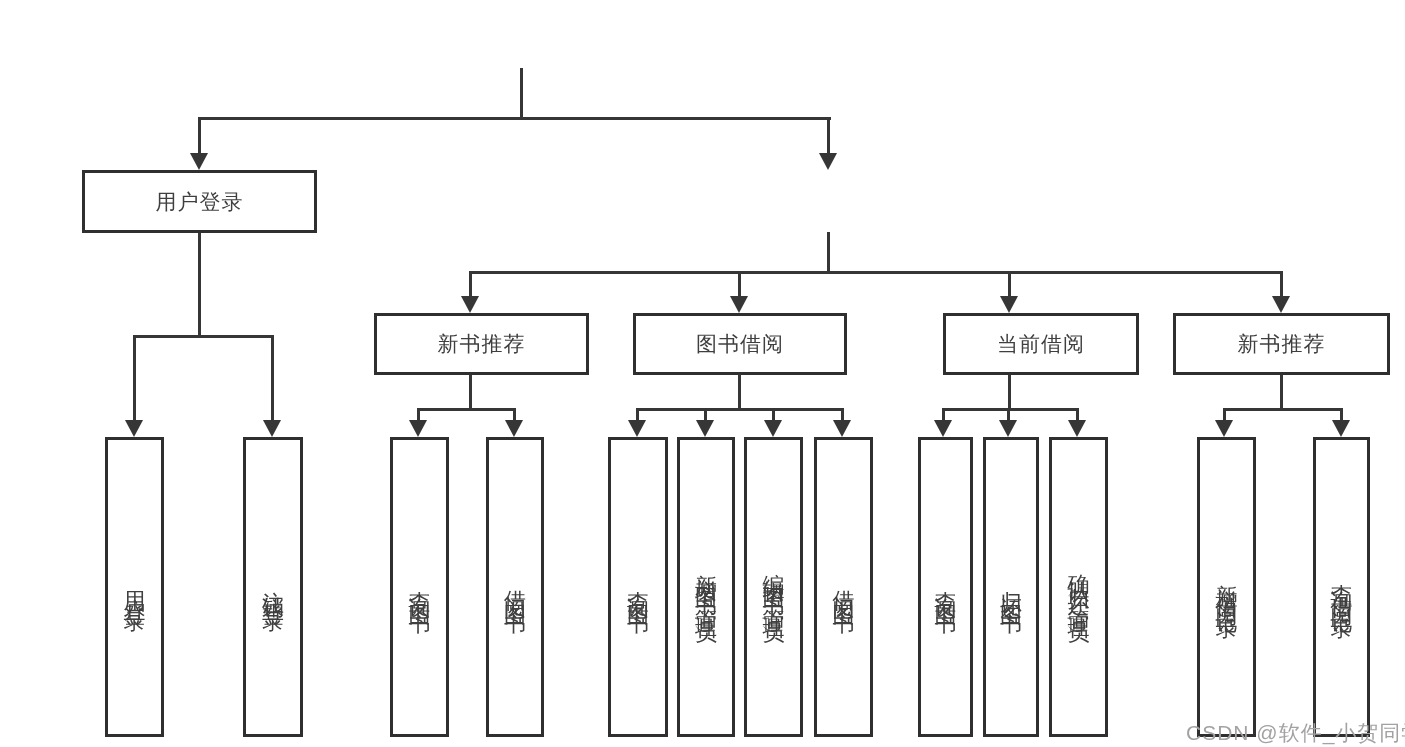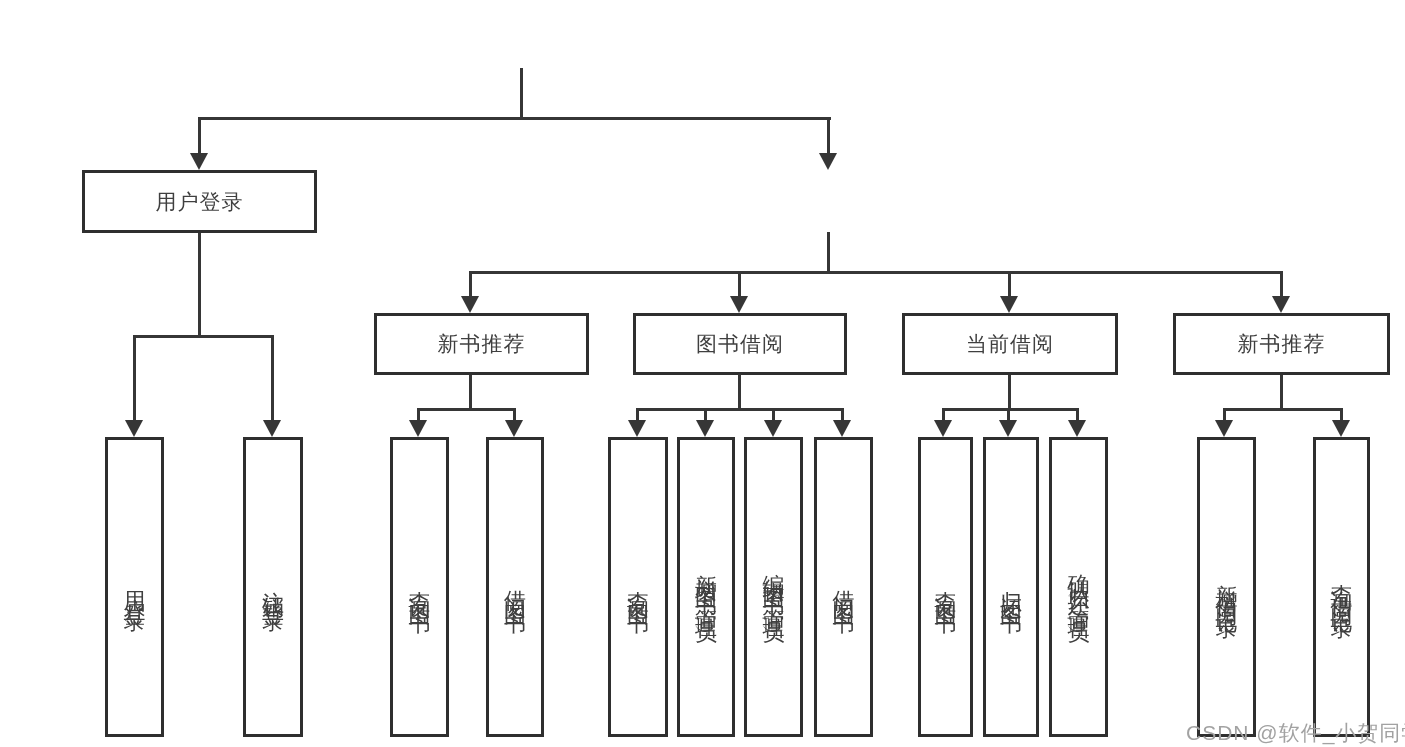--- a/index.html
+++ b/index.html
@@ -34,21 +34,21 @@
 </head>
 <body>
 
 <div id="canvas">
 
 
   <div class="hbox" style="left:82px; top:170px; width:235px; height:63px;">用户登录</div>
 
   <div class="hbox" style="left:374px; top:313px; width:215px; height:62px;">新书推荐</div>
   <div class="hbox" style="left:633px; top:313px; width:214px; height:62px;">图书借阅</div>
-  <div class="hbox" style="left:902px; top:313px; width:216px; height:62px;">当前借阅</div>
+  <div class="hbox" style="left:943px; top:313px; width:196px; height:62px;">当前借阅</div>
   <div class="hbox" style="left:1173px; top:313px; width:217px; height:62px;">新书推荐</div>
 
   <div class="vbox" style="left:105px; width:59px;">
     <span>用户登录</span>
     </div>
   <div class="vbox" style="left:243px; width:60px;">
     <span>注销登录</span>
     </div>
 
   <div class="vbox" style="left:390px; width:59px;">

